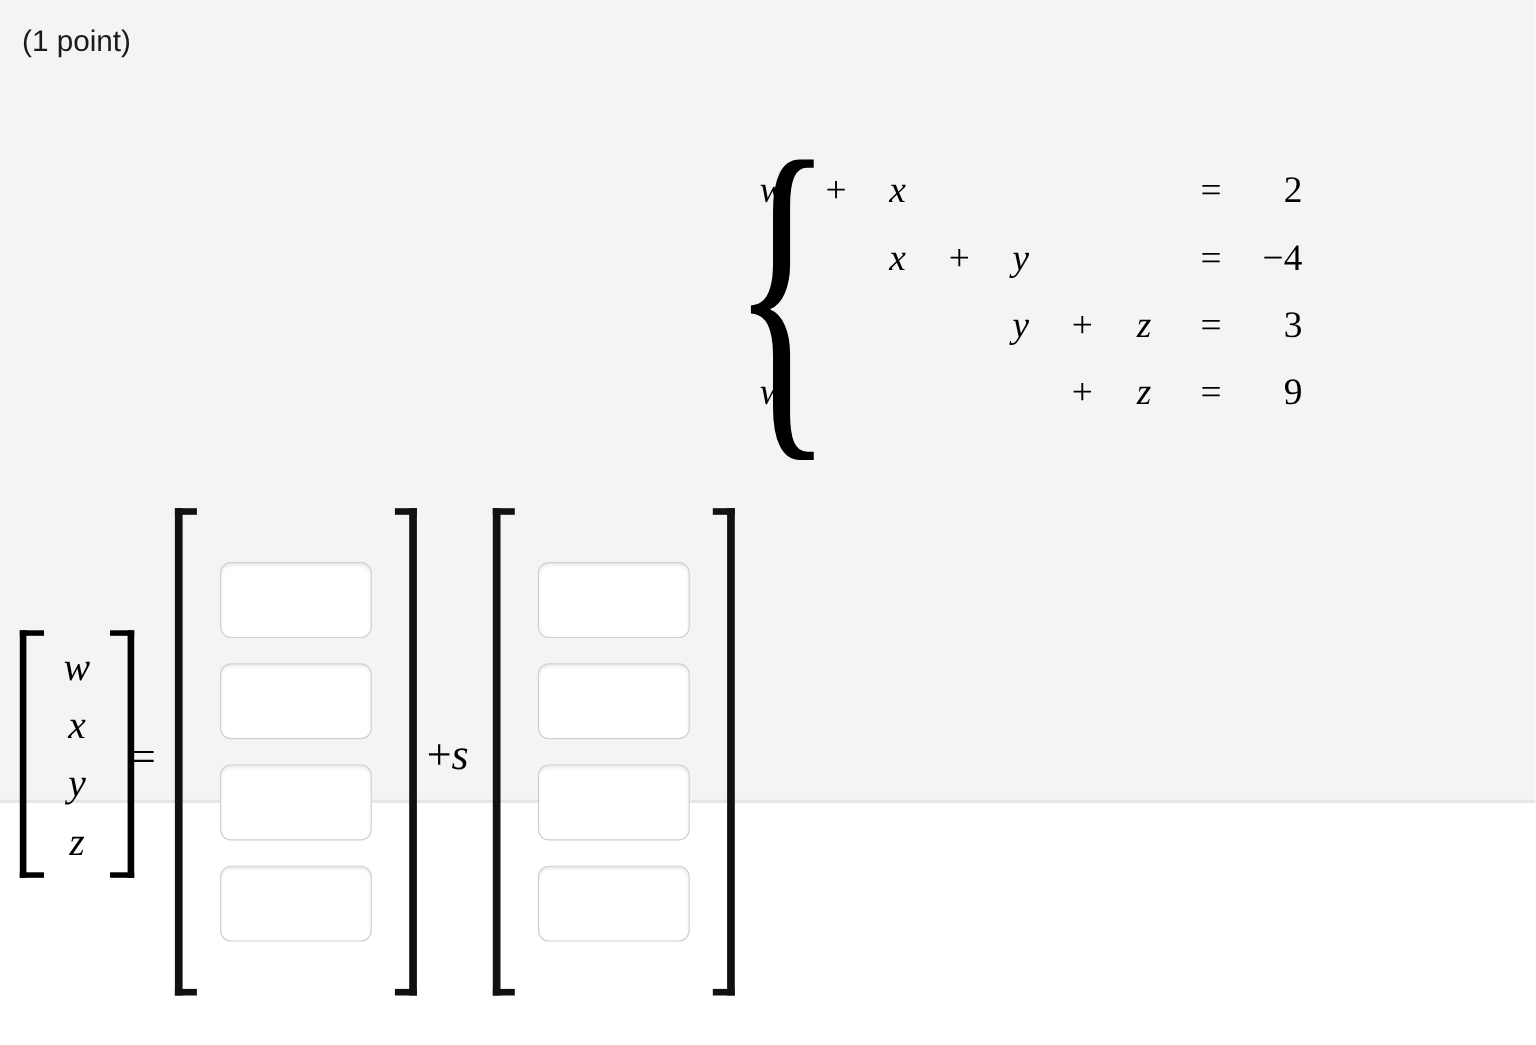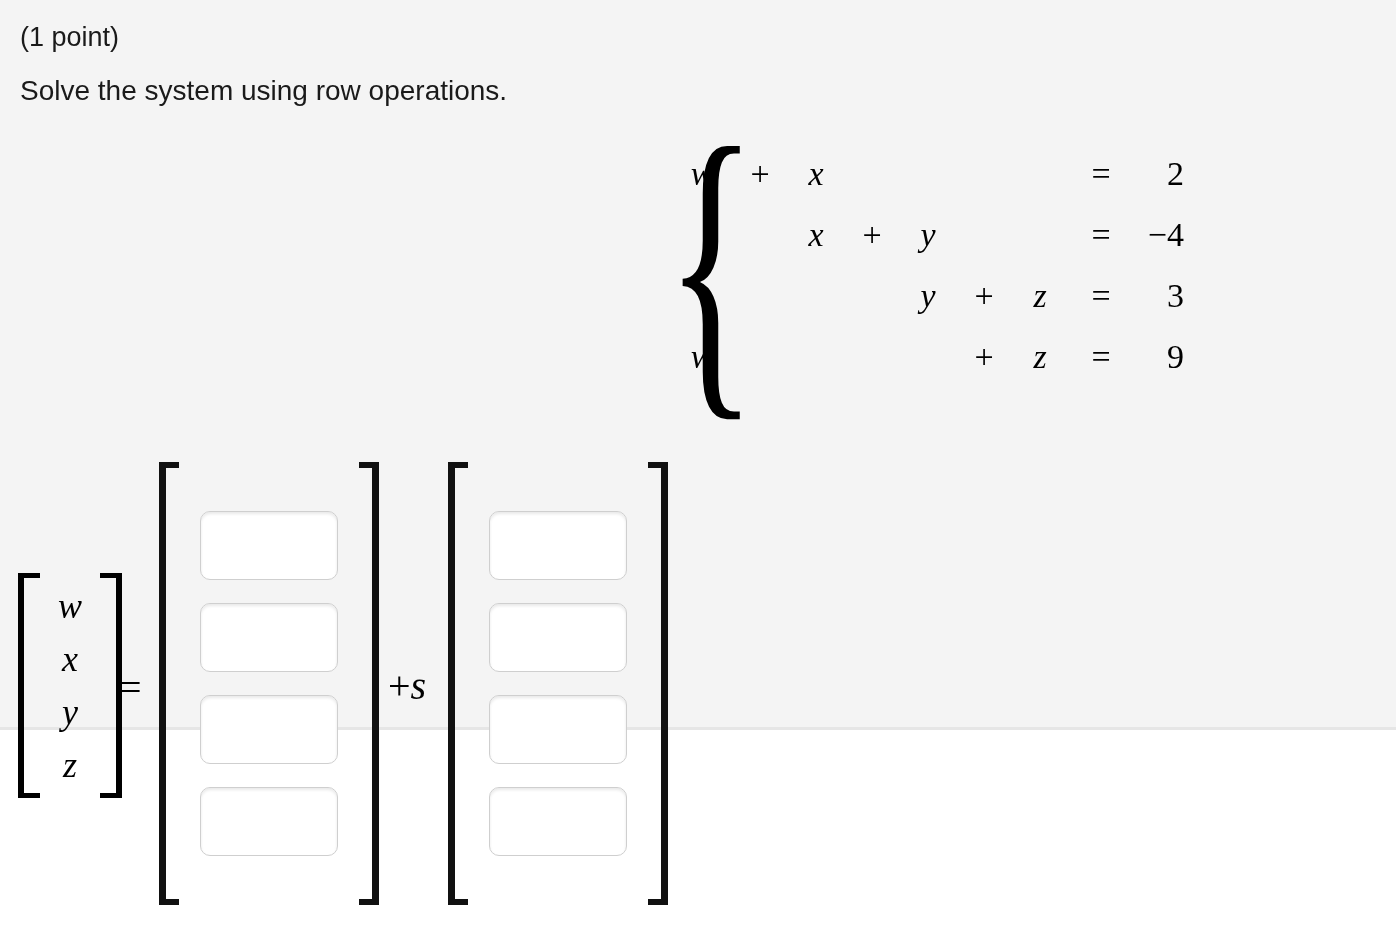--- a/index.html
+++ b/index.html
@@ -212,21 +212,20 @@
 </style>
 </head>
 <body>
 
 <div class="page">
 
   <div class="problem-panel">
 
     <div class="point-line">(1 point)</div>
 
-    <div class="prompt-line">Solve the system using row operations.</div>
 
     <div class="system">
       <div class="system-brace">
         <span class="brace-glyph">{</span>
       </div>
 
       <div class="eq-grid">
 
         <span class="eq-cell var">w</span>
         <span class="eq-cell op">+</span>

